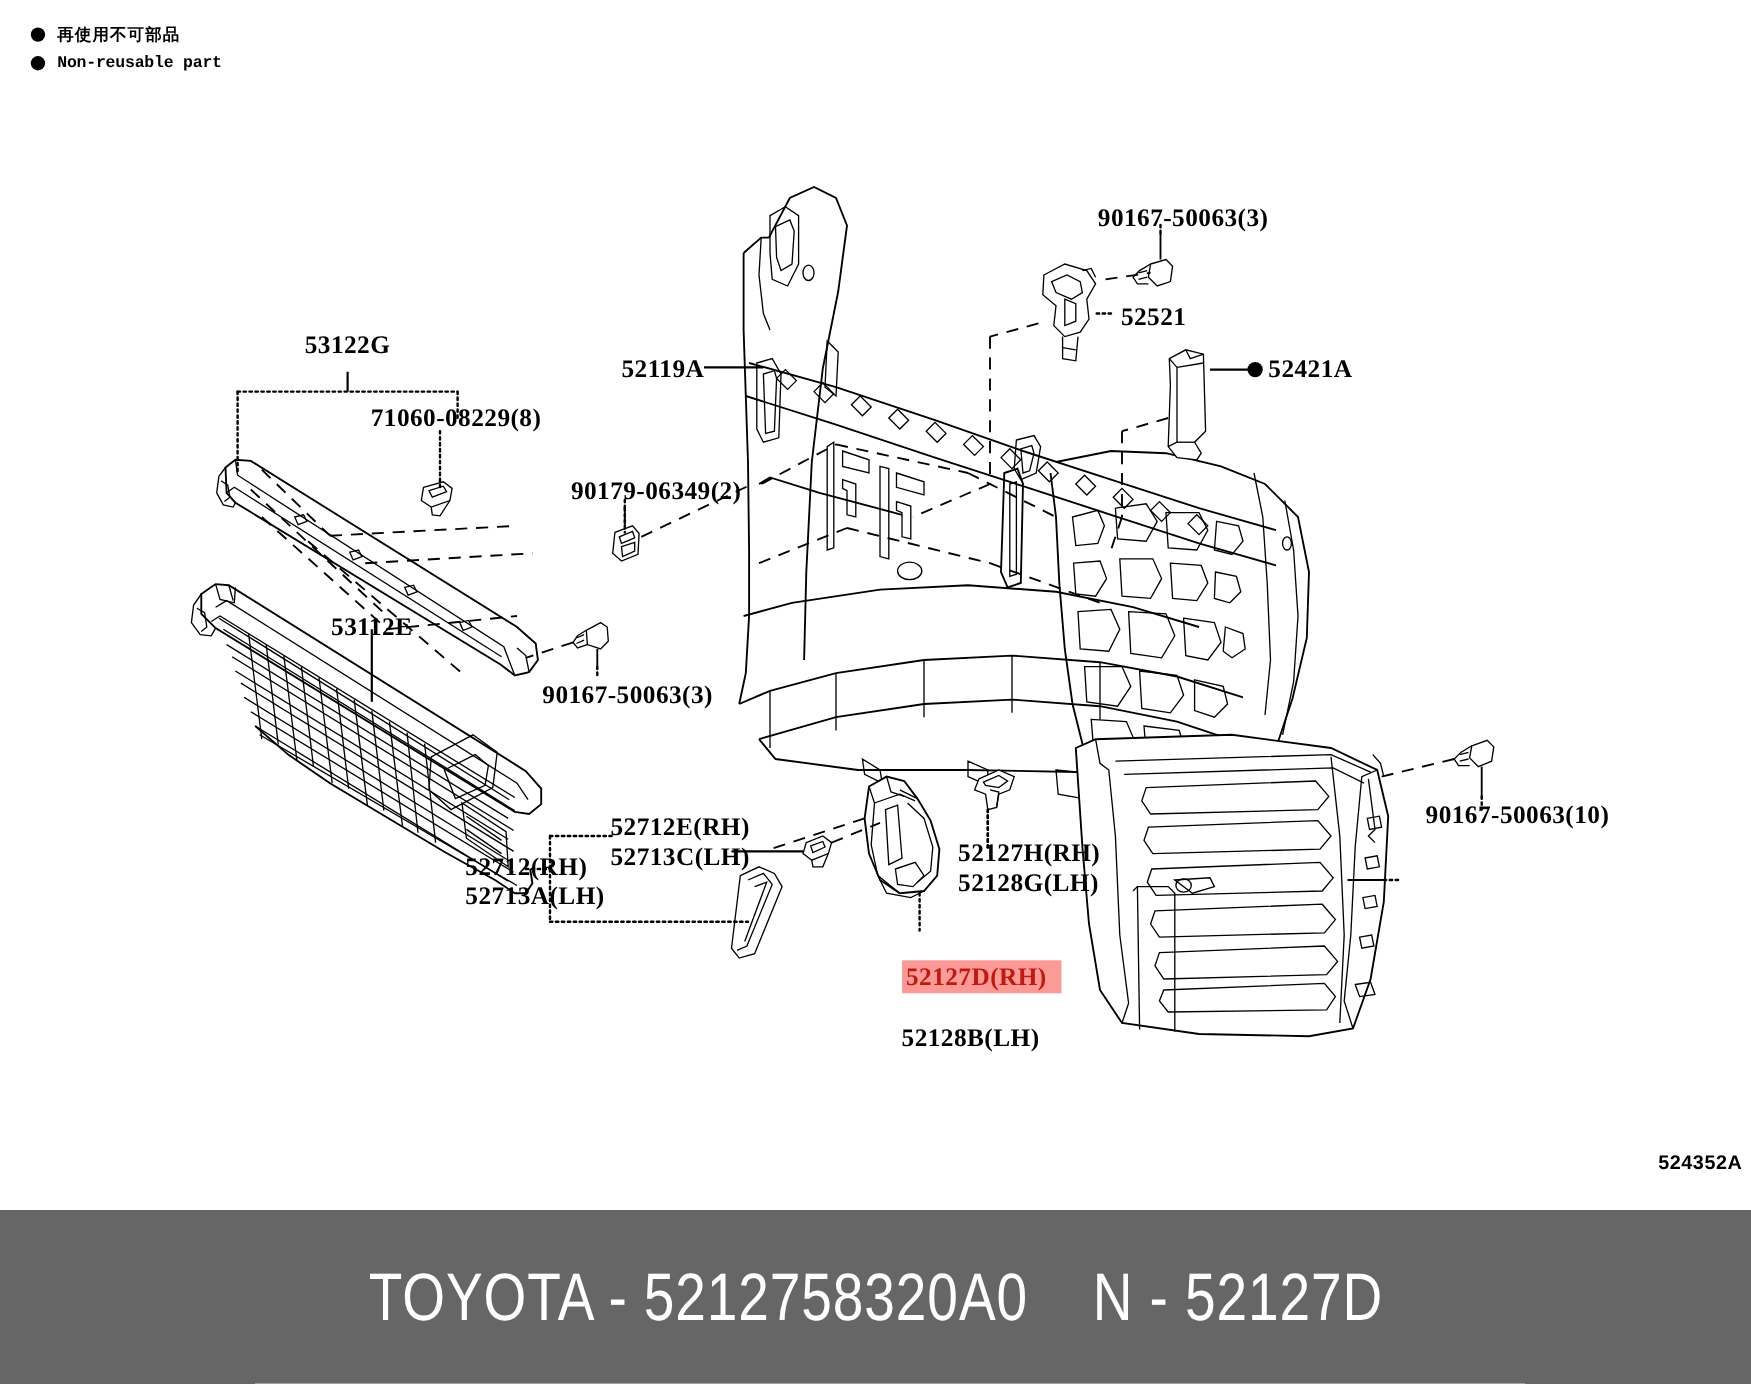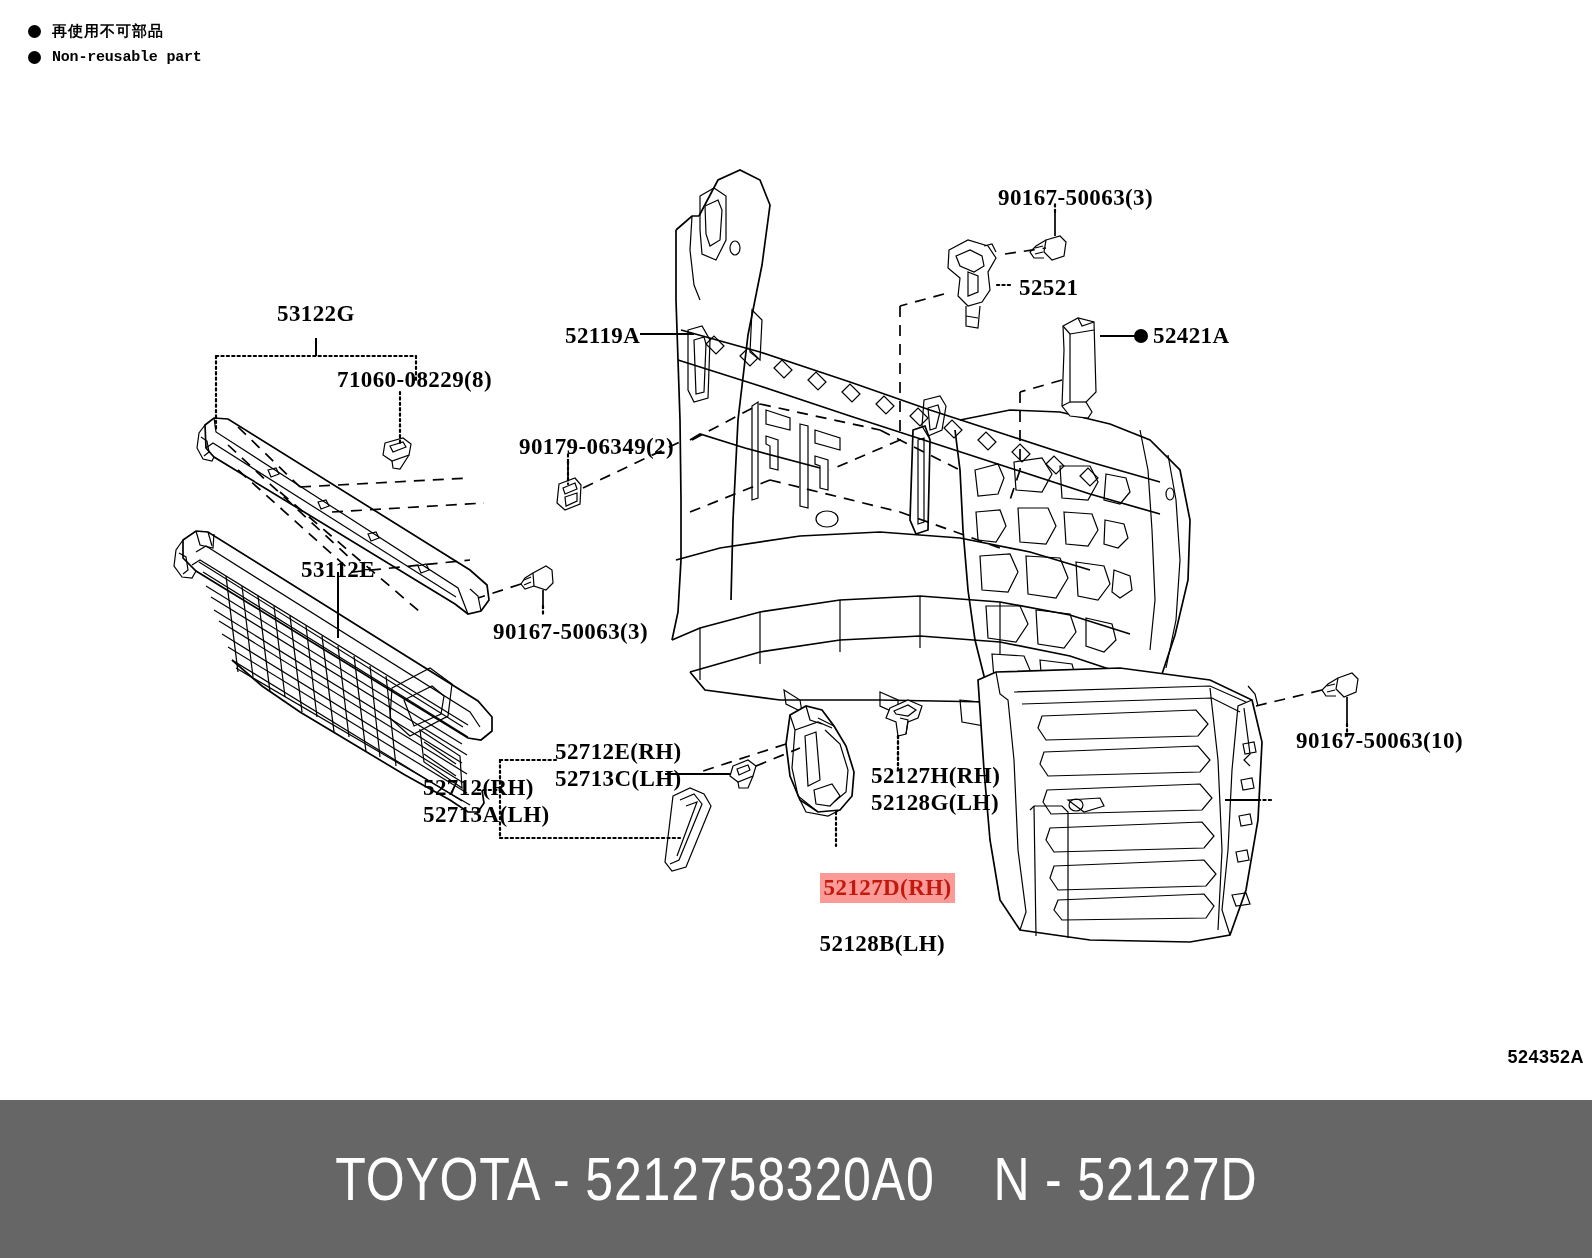--- a/index.html
+++ b/index.html
@@ -27,21 +27,21 @@
     font-weight:700;
     font-size:23px;
     color:#000;
     white-space:pre;
     letter-spacing:.4px;
     line-height:27px;
   }
   .lbl .hi{
     background:#fb9a96;
     color:#c01a10;
-    padding:1px 3px 2px 4px;
+    padding:1px 13px 2px 4px;
     display:inline-block;
   }
   .bullet-lbl{display:flex;align-items:center;}
   .bullet-lbl .bdot{
     width:14px;height:14px;border-radius:50%;background:#000;
     margin-right:5px;display:inline-block;
   }
 
   
   .diagcode{

